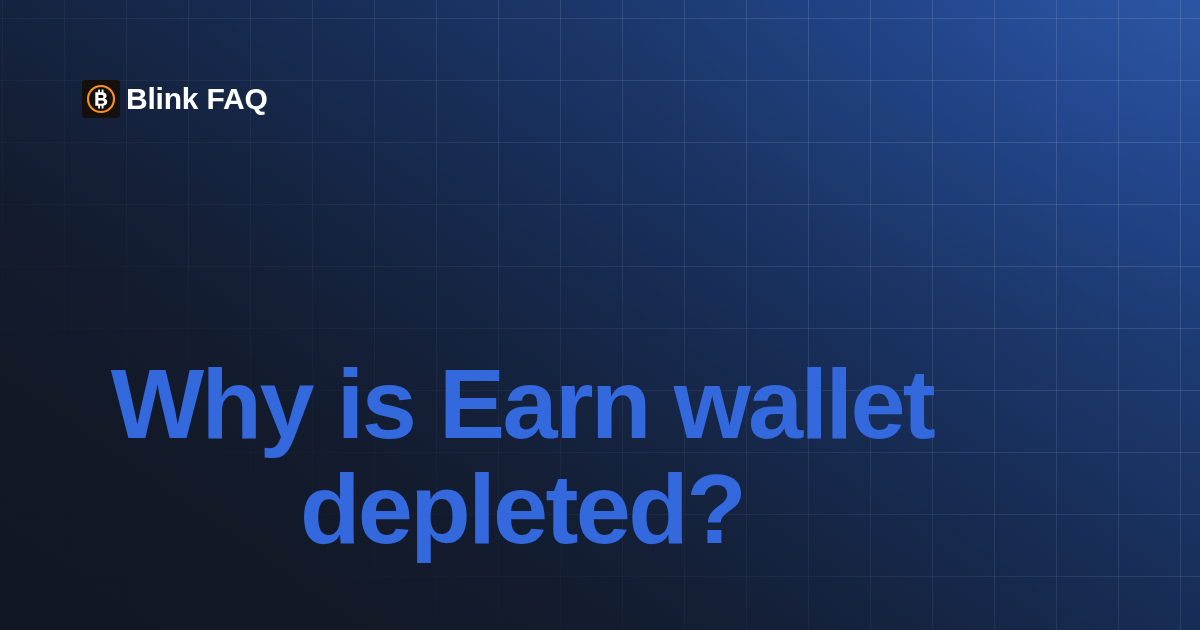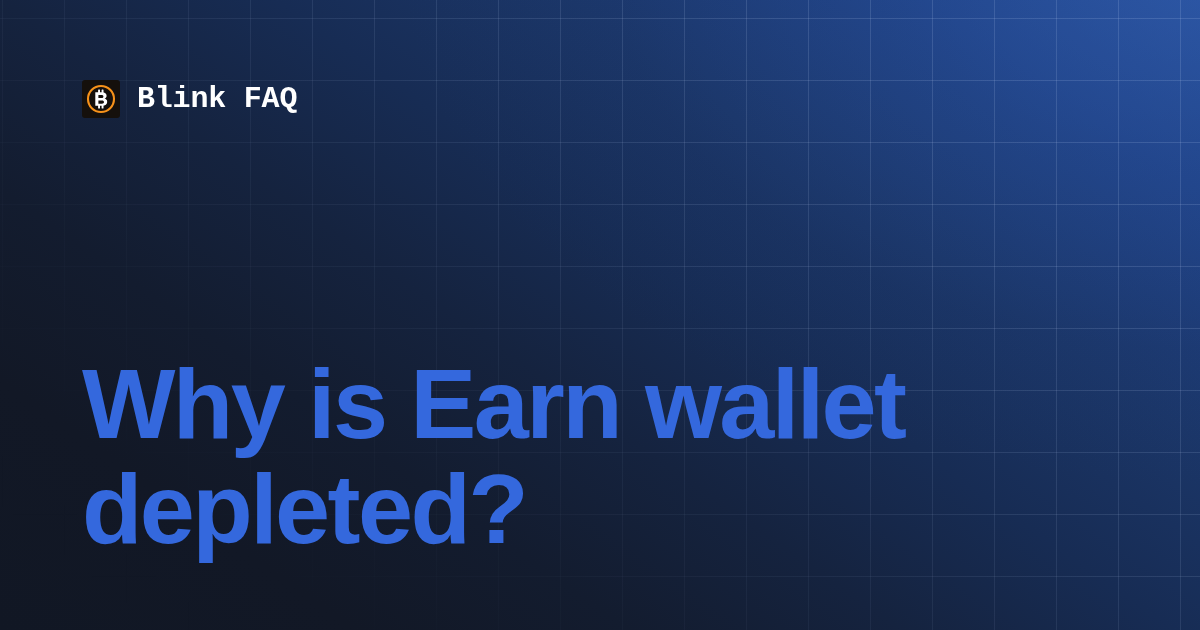--- a/index.html
+++ b/index.html
@@ -74,22 +74,21 @@
         rgba(0,0,0,0) 100%);
   }
 
   
   .brand {
     position: absolute;
     left: 82px;
     top: 80px;
     display: flex;
     align-items: center;
-    gap: 17px;
-    font-family: Liberation Mono, monospace;
+    gap: 6px;
   }
 
   .brand-logo {
     width: 38px;
     height: 38px;
     border-radius: 3px;
     background: #15100c;
     display: flex;
     align-items: center;
     justify-content: center;
@@ -110,20 +109,21 @@
   .headline {
     position: absolute;
     left: 82px;
     top: 352px;
     width: 880px;
     color: #3468dd;
     font-size: 99px;
     font-weight: 700;
     line-height: 1.06;
     letter-spacing: -2.6px;
+    text-align: center;
   }
 </style>
 </head>
 <body>
 
 <div class="og-card">
 
   <div class="bg-gradient2"></div>
   <div class="bg-bloom"></div>
   <div class="bg-grid"></div>

